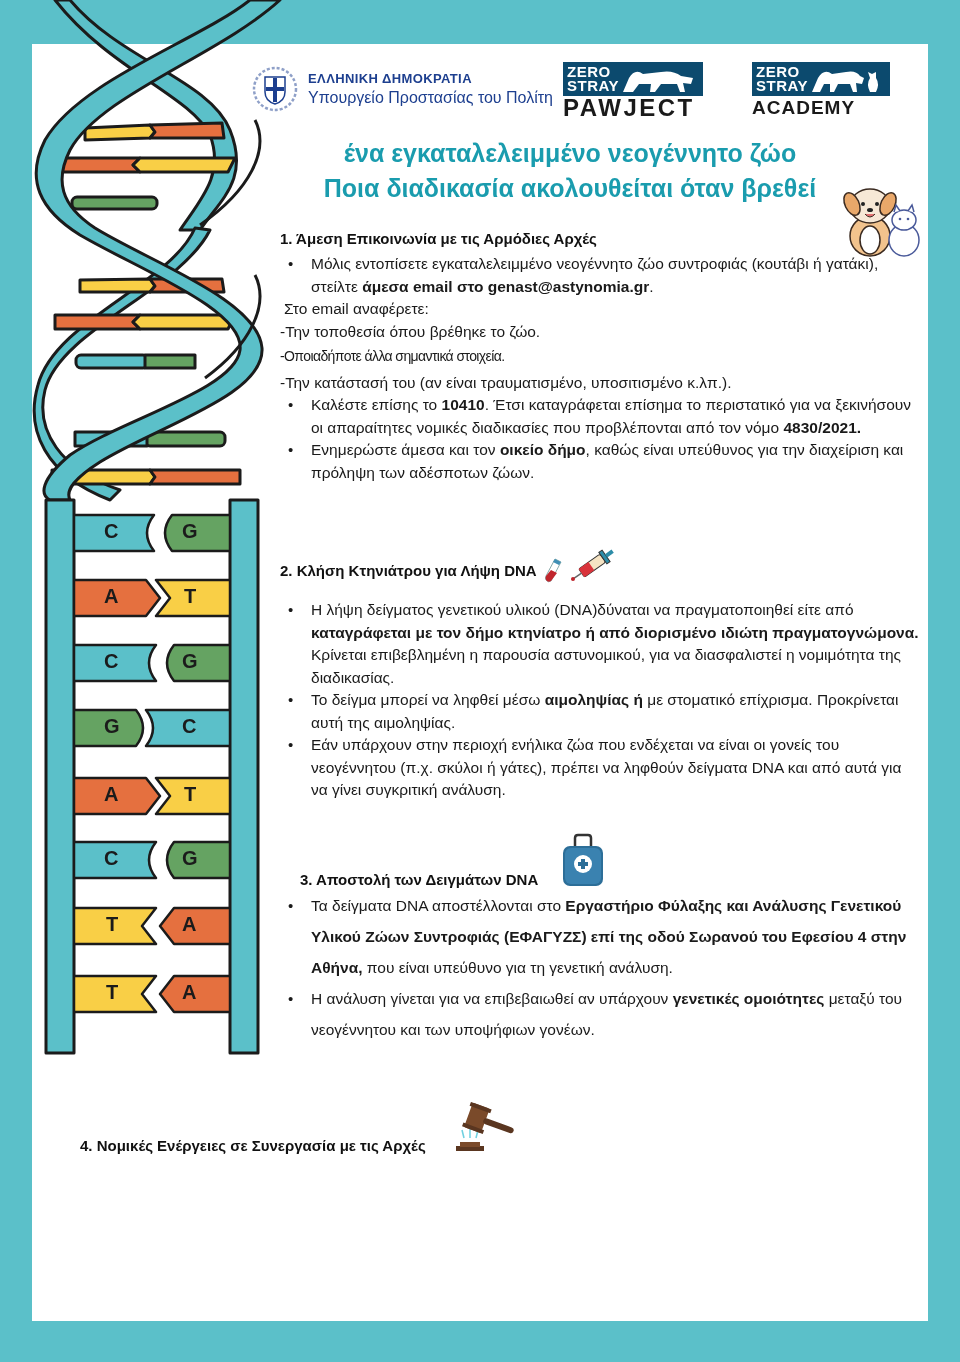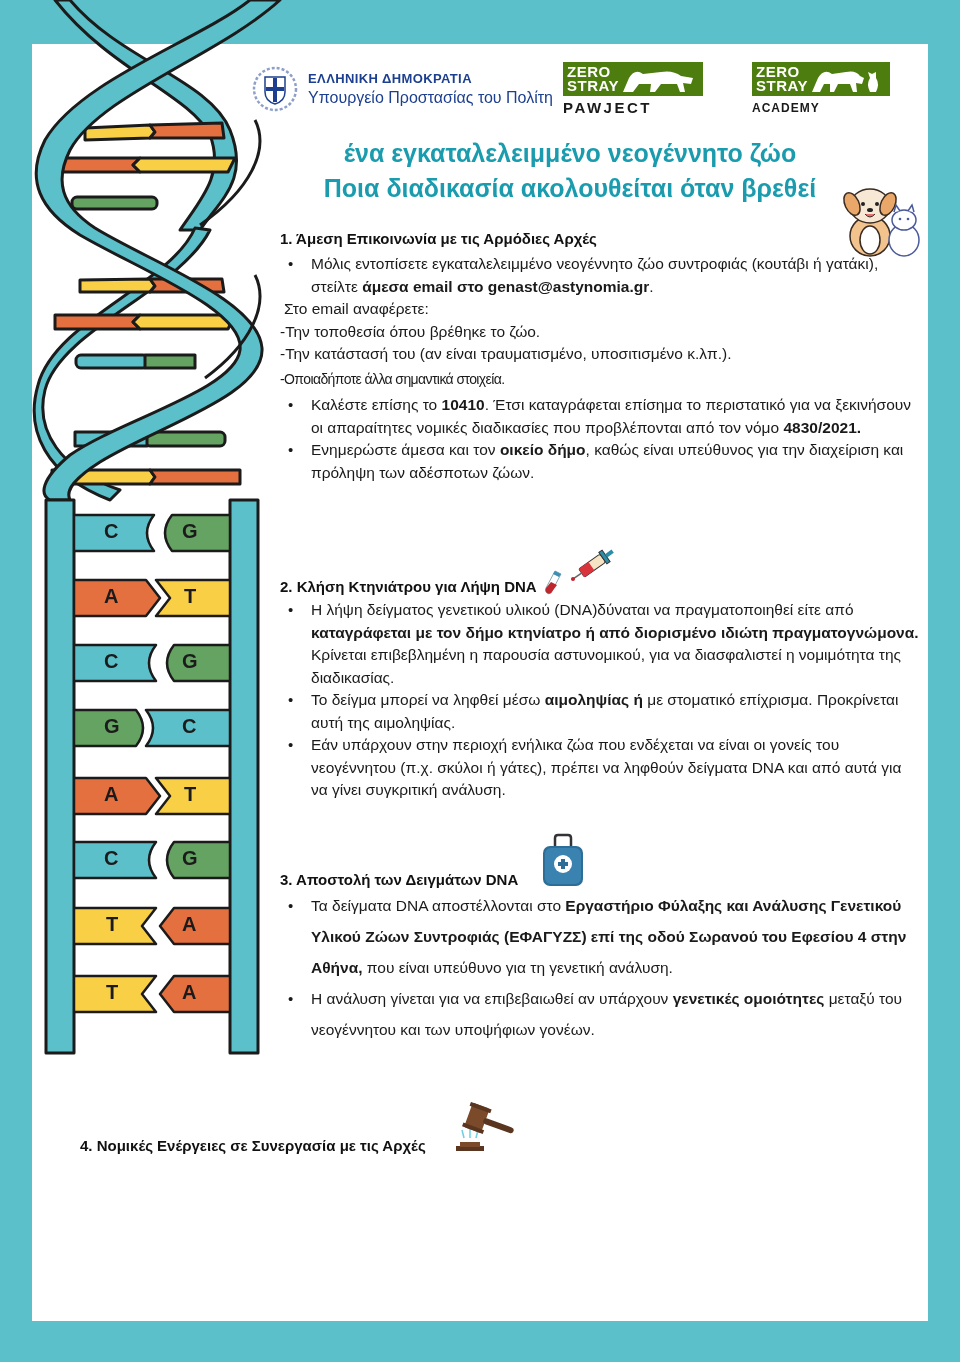--- a/index.html
+++ b/index.html
@@ -24,24 +24,24 @@
   }
   .abs { position: absolute; }
 
   
   .gov-logo { left: 252px; top: 66px; display: flex; align-items: center; gap: 10px; }
   .gov-emblem { width: 46px; height: 46px; }
   .gov-text .l1 { font-weight: 700; font-size: 13px; color: #1d3f8f; letter-spacing: 0.4px; }
   .gov-text .l2 { font-size: 16px; color: #1d3f8f; margin-top: 3px; }
 
   .zs-logo { top: 62px; display: flex; flex-direction: column; align-items: flex-start; }
-  .zs-box { background: #4d7c0f; color: #fff; height: 34px; display: flex; align-items: center; padding: 0 4px; }
+  .zs-box { background: #0c4a6e; color: #fff; height: 34px; display: flex; align-items: center; padding: 0 4px; }
   .zs-words { font-weight: 900; font-size: 15px; line-height: 14px; letter-spacing: 0.5px; }
   .zs-animal { margin-left: 2px; }
-  .zs-sub { font-weight: 900; font-size: 15px; letter-spacing: 2.5px; color: #1a1a1a; line-height: 22px; margin-top: 1px; }
+  .zs-sub { font-weight: 900; font-size: 24px; letter-spacing: 2.5px; color: #1a1a1a; line-height: 22px; margin-top: 1px; }
 
   .title {
     left: 250px; top: 136px; width: 640px;
     text-align: center;
     color: #1a9cae;
     font-weight: 700;
     font-size: 25px;
     line-height: 35px;
   }
 
@@ -190,21 +190,21 @@
   <div class="zs-box">
     <div class="zs-words">
       <div>ZERO</div>
       <div>STRAY</div>
     </div>
     <svg class="zs-animal" width="76" height="30" viewBox="0 0 76 30">
       <path d="M2 28 L8 14 Q14 4 22 10 L36 8 Q46 6 50 12 L54 14 L52 20 L46 19 L47 28 L43 28 L40 20 L28 20 L24 28 L20 28 L20 20 L14 20 L10 28 Z" fill="#fff"></path>
       <path d="M60 28 Q56 20 60 14 L58 8 L62 10 L66 8 L66 14 Q70 20 66 28 Z" fill="#fff"></path>
     </svg>
   </div>
-  <div class="zs-sub" style="font-size:12px;letter-spacing:1px;">ACADEMY</div>
+  <div class="zs-sub" style="font-size:19px;letter-spacing:1px;">ACADEMY</div>
 </div>
 
 <div class="abs title">
   <div>ένα εγκαταλελειμμένο νεογέννητο ζώο</div>
   <div>Ποια διαδικασία ακολουθείται όταν βρεθεί</div>
 </div>
 
 <svg class="abs pets" viewBox="0 0 92 80">
   <g stroke="#3a2a20" stroke-width="1.5">
     <ellipse cx="36" cy="58" rx="20" ry="20" fill="#f2c38d"></ellipse>
@@ -226,34 +226,34 @@
 
 <div class="abs sec1">
   <div class="sec-title" style="margin-bottom:6px;">1. Άμεση Επικοινωνία με τις Αρμόδιες Αρχές</div>
   <ul class="bul body-text">
     <li>
       <span>Μόλις εντοπίσετε εγκαταλελειμμένο νεογέννητο ζώο συντροφιάς (κουτάβι ή γατάκι), στείλτε </span><b>άμεσα email στο genast@astynomia.gr</b><span>.</span>
     </li>
   </ul>
   <div class="body-text plain">Στο email αναφέρετε:</div>
   <div class="body-text dash">-Την τοποθεσία όπου βρέθηκε το ζώο.</div>
+  <div class="body-text dash condensed" style="margin-top:2px;margin-bottom:4px;">-Οποιαδήποτε άλλα σημαντικά στοιχεία.</div>
   <div class="body-text dash">-Την κατάστασή του (αν είναι τραυματισμένο, υποσιτισμένο κ.λπ.).</div>
-  <div class="body-text dash condensed" style="margin-top:2px;margin-bottom:4px;">-Οποιαδήποτε άλλα σημαντικά στοιχεία.</div>
   <ul class="bul body-text">
     <li>
       <span>Καλέστε επίσης το </span><b>10410</b><span>. Έτσι καταγράφεται επίσημα το περιστατικό για να ξεκινήσουν οι απαραίτητες νομικές διαδικασίες που προβλέπονται από τον νόμο </span><b>4830/2021.</b>
     </li>
     <li>
       <span>Ενημερώστε άμεσα και τον </span><b>οικείο δήμο</b><span>, καθώς είναι υπεύθυνος για την διαχείριση και πρόληψη των αδέσποτων ζώων.</span>
     </li>
   </ul>
 </div>
 
 <div class="abs sec2">
-  <div class="sec-title" style="display:flex;align-items:flex-end;gap:6px;margin-bottom:4px;">
+  <div class="sec-title" style="display:flex;align-items:center;gap:6px;margin-bottom:4px;">
     <span>2. Κλήση Κτηνιάτρου για Λήψη DNA</span>
     <svg class="icon-inline" width="20" height="26" viewBox="0 0 20 26">
       <path d="M12 2 L18 5 L8 24 Q5 26 3 23 Q2 21 3 19 Z" fill="#fff" stroke="#8aa" stroke-width="1"></path>
       <path d="M8 13 L14 16 L8 24 Q5 26 3 23 Q2 21 3 19 Z" fill="#c0262d"></path>
       <path d="M12 2 L18 5 L16 8 L10 5 Z" fill="#3f8fb5"></path>
     </svg>
     <svg class="icon-inline" width="56" height="40" viewBox="0 0 56 40" style="margin-left:-4px;margin-bottom:10px;">
       <g transform="rotate(-35 28 20)">
         <rect x="14" y="15" width="26" height="10" rx="2" fill="#f5e3c3" stroke="#333"></rect>
         <rect x="14" y="15" width="12" height="10" fill="#d9333b"></rect>
@@ -269,21 +269,21 @@
       <span>Η λήψη δείγματος γενετικού υλικού (DNA)δύναται να πραγματοποιηθεί είτε από </span><b>καταγράφεται με τον δήμο κτηνίατρο ή από διορισμένο ιδιώτη πραγματογνώμονα.</b><span> Κρίνεται επιβεβλημένη η παρουσία αστυνομικού, για να διασφαλιστεί η νομιμότητα της διαδικασίας.</span>
     </li>
     <li>
       <span>Το δείγμα μπορεί να ληφθεί μέσω </span><b>αιμοληψίας ή</b><span> με στοματικό επίχρισμα. Προκρίνεται αυτή της αιμοληψίας.</span>
     </li>
     <li>Εάν υπάρχουν στην περιοχή ενήλικα ζώα που ενδέχεται να είναι οι γονείς του νεογέννητου (π.χ. σκύλοι ή γάτες), πρέπει να ληφθούν δείγματα DNA και από αυτά για να γίνει συγκριτική ανάλυση.</li>
   </ul>
 </div>
 
 <div class="abs sec3">
-  <div class="sec-title" style="display:flex;align-items:flex-end;gap:23px;margin-bottom:2px;">
+  <div class="sec-title" style="display:flex;align-items:flex-end;gap:23px;margin-bottom:2px;margin-left:20px;">
     <span>3. Αποστολή των Δειγμάτων DNA</span>
     <svg class="icon-inline" width="44" height="56" viewBox="0 0 44 56">
       <path d="M14 16 V6 Q14 3 17 3 H27 Q30 3 30 6 V16" fill="none" stroke="#333" stroke-width="2.5"></path>
       <rect x="2" y="14" width="40" height="40" rx="7" fill="#2c6e98"></rect>
       <rect x="4" y="16" width="36" height="36" rx="6" fill="#3a82b0"></rect>
       <circle cx="22" cy="32" r="9" fill="#fff"></circle>
       <rect x="20" y="27" width="4" height="10" fill="#2c6e98"></rect>
       <rect x="17" y="30" width="10" height="4" fill="#2c6e98"></rect>
     </svg>
   </div>

